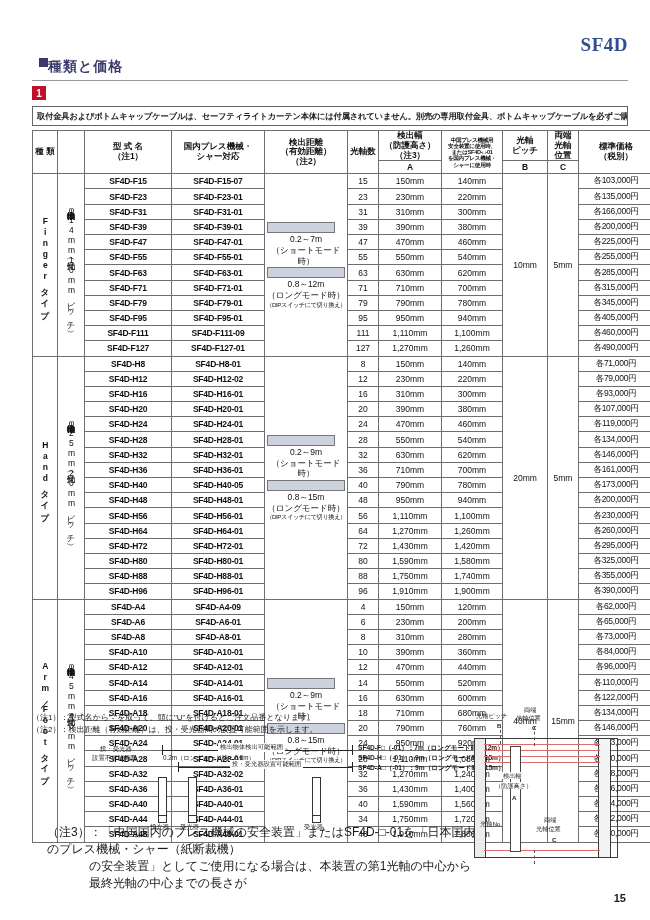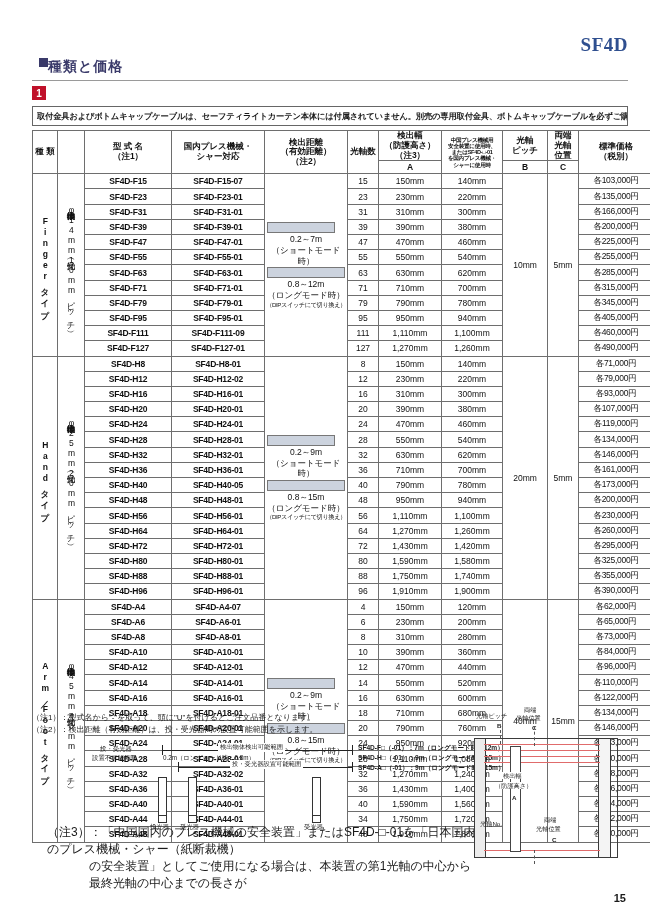--- a/index.html
+++ b/index.html
@@ -440,21 +440,21 @@
           <td class="model">SF4D-H96-01</td>
           <td class="num">96</td>
           <td class="num">1,910mm</td>
           <td class="num">1,900mm</td>
           <td class="price">各390,000円</td>
         </tr>
         <tr class="sec-sep">
           <td rowspan="16" class="vcat">Arm／Footタイプ</td>
           <td rowspan="16" class="vsub">最小検出物体φ45mm（光軸40mmピッチ）</td>
           <td class="model">SF4D-A4</td>
-          <td class="model">SF4D-A4-07</td>
+          <td class="model">SF4D-A4-09</td>
           <td rowspan="16" class="distcell">
             <span class="swatch"></span>
             <div class="dist-short">0.2～9m</div>
             <div class="dist-short">（ショートモード時）</div>
             <span class="swatch w2"></span>
             <div class="dist-long">0.8～15m</div>
             <div class="dist-long">（ロングモード時）</div>
             <div class="dist-dip">（DIPスイッチにて切り換え）</div>
           </td>
           <td class="num">4</td>

